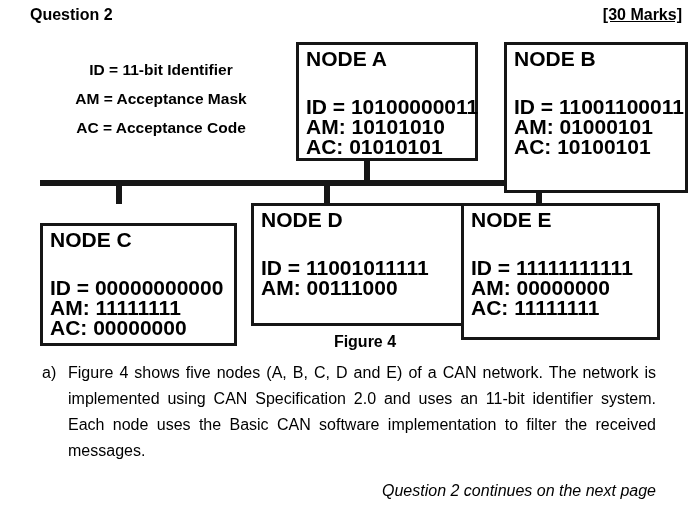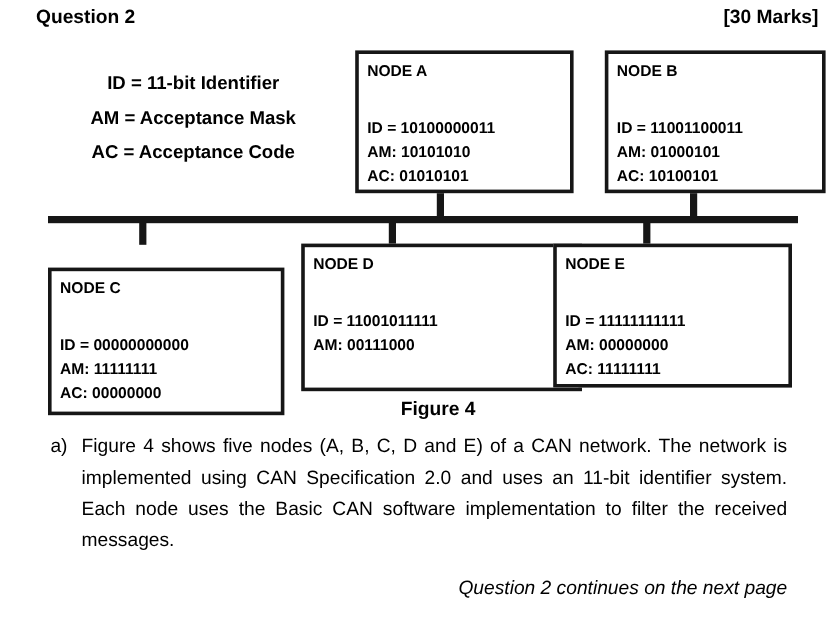--- a/index.html
+++ b/index.html
@@ -11,44 +11,44 @@
     font-family: "Liberation Sans", sans-serif;
     color: #000000;
     overflow: hidden;
   }
   .hdr-title {
     position: absolute; left: 30px; top: 6px;
     font-size: 16px; font-weight: bold;
   }
   .hdr-marks {
     position: absolute; right: 18px; top: 6px;
-    font-size: 16px; font-weight: bold;
+    font-size: 16px; font-weight: bold; text-decoration: underline;
   }
   .legend {
     position: absolute; left: 40px; top: 55px; width: 242px;
     text-align: center; font-weight: bold; font-size: 15.5px;
   }
   .legend .legend-line { line-height: 29px; white-space: nowrap; }
   .node {
     position: absolute;
     box-sizing: border-box;
     border: 3px solid #161616;
     background: #ffffff;
     padding: 4px 7px;
     font-weight: bold;
-    font-size: 13px;
+    font-size: 21px;
     line-height: 20px;
     white-space: nowrap;
   }
   .node .node-name { margin-bottom: 28px; }
   .node-a { left: 296px; top: 42px;  width: 182px; height: 119px; }
-  .node-b { left: 504px; top: 42px;  width: 184px; height: 119px; }
+  .node-b { left: 504px; top: 42px;  width: 184px; height: 151px; }
   .node-c { left: 40px;  top: 203px; width: 197px; height: 123px; margin-top: 20px; }
   .node-d { left: 251px; top: 203px; width: 234px; height: 123px; }
-  .node-e { left: 461px; top: 203px; width: 199px; height: 120px; }
+  .node-e { left: 461px; top: 203px; width: 199px; height: 137px; }
   .bus {
     position: absolute; left: 40px; top: 180px;
     width: 625px; height: 6px; background: #161616;
   }
   .stub { position: absolute; width: 6px; background: #161616; }
   .stub-a { left: 364px; top: 159px; height: 22px; }
   .stub-b { left: 575px; top: 159px; height: 22px; }
   .stub-c { left: 116px; top: 185px; height: 19px; }
   .stub-d { left: 324px; top: 185px; height: 19px; }
   .stub-e { left: 536px; top: 185px; height: 19px; }

